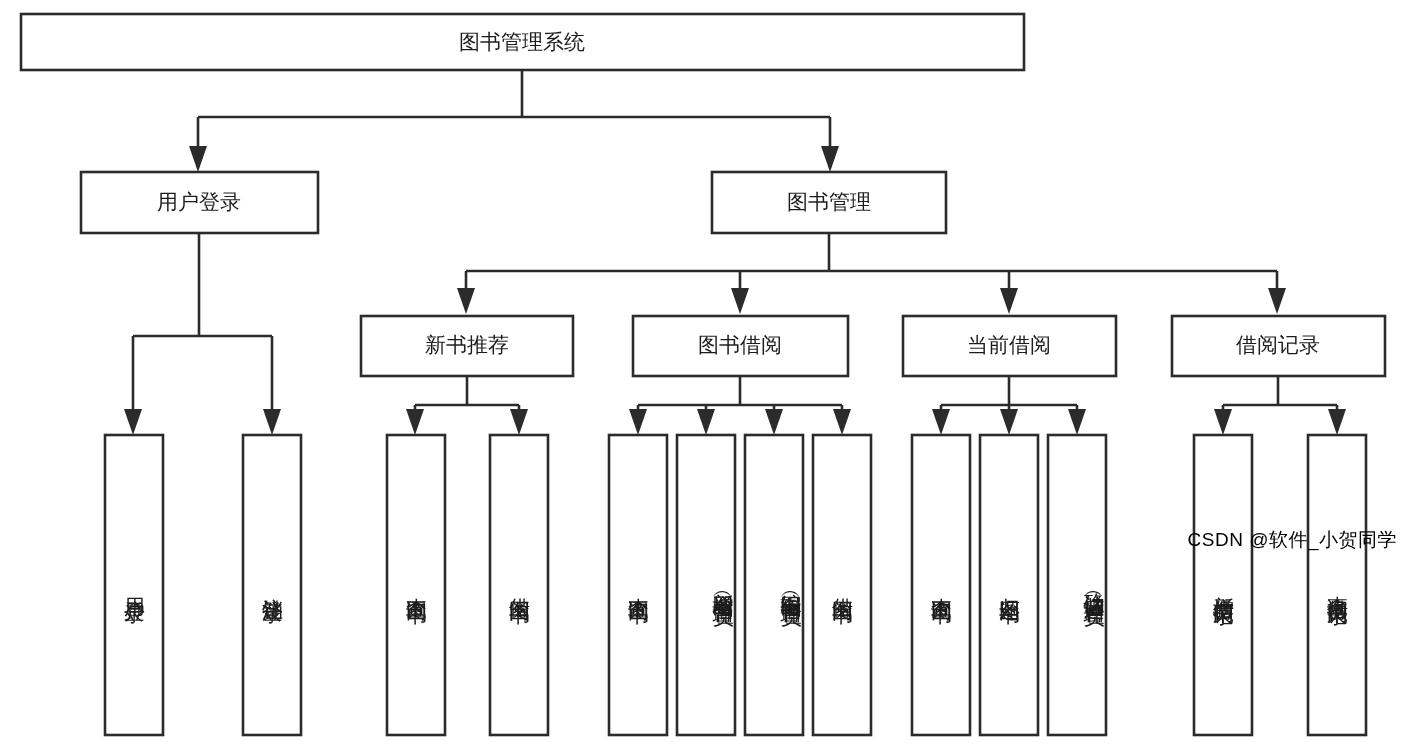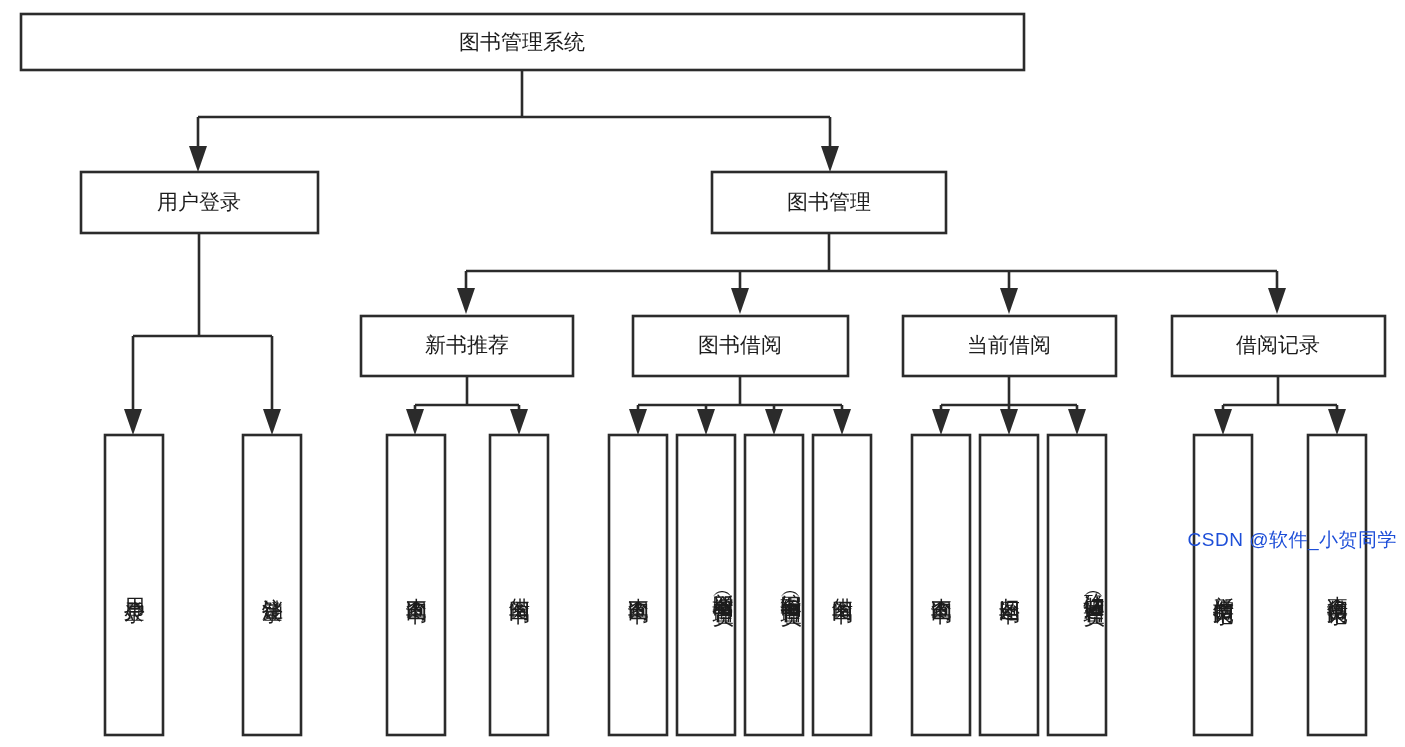--- a/index.html
+++ b/index.html
@@ -63,21 +63,21 @@
     white-space: nowrap;
     pointer-events: none;
     user-select: none;
   }
   .watermark {
     position: absolute;
     right: 8px;
     bottom: 4px;
     font-family: "Liberation Sans", "DejaVu Sans", sans-serif;
     font-size: 19px;
-    color: #1d4ed8;
+    color: #000000;
     letter-spacing: 0.5px;
     white-space: nowrap;
     user-select: none;
   }
 </style>
 </head>
 <body>
 
 <div id="diagram-root">
 

